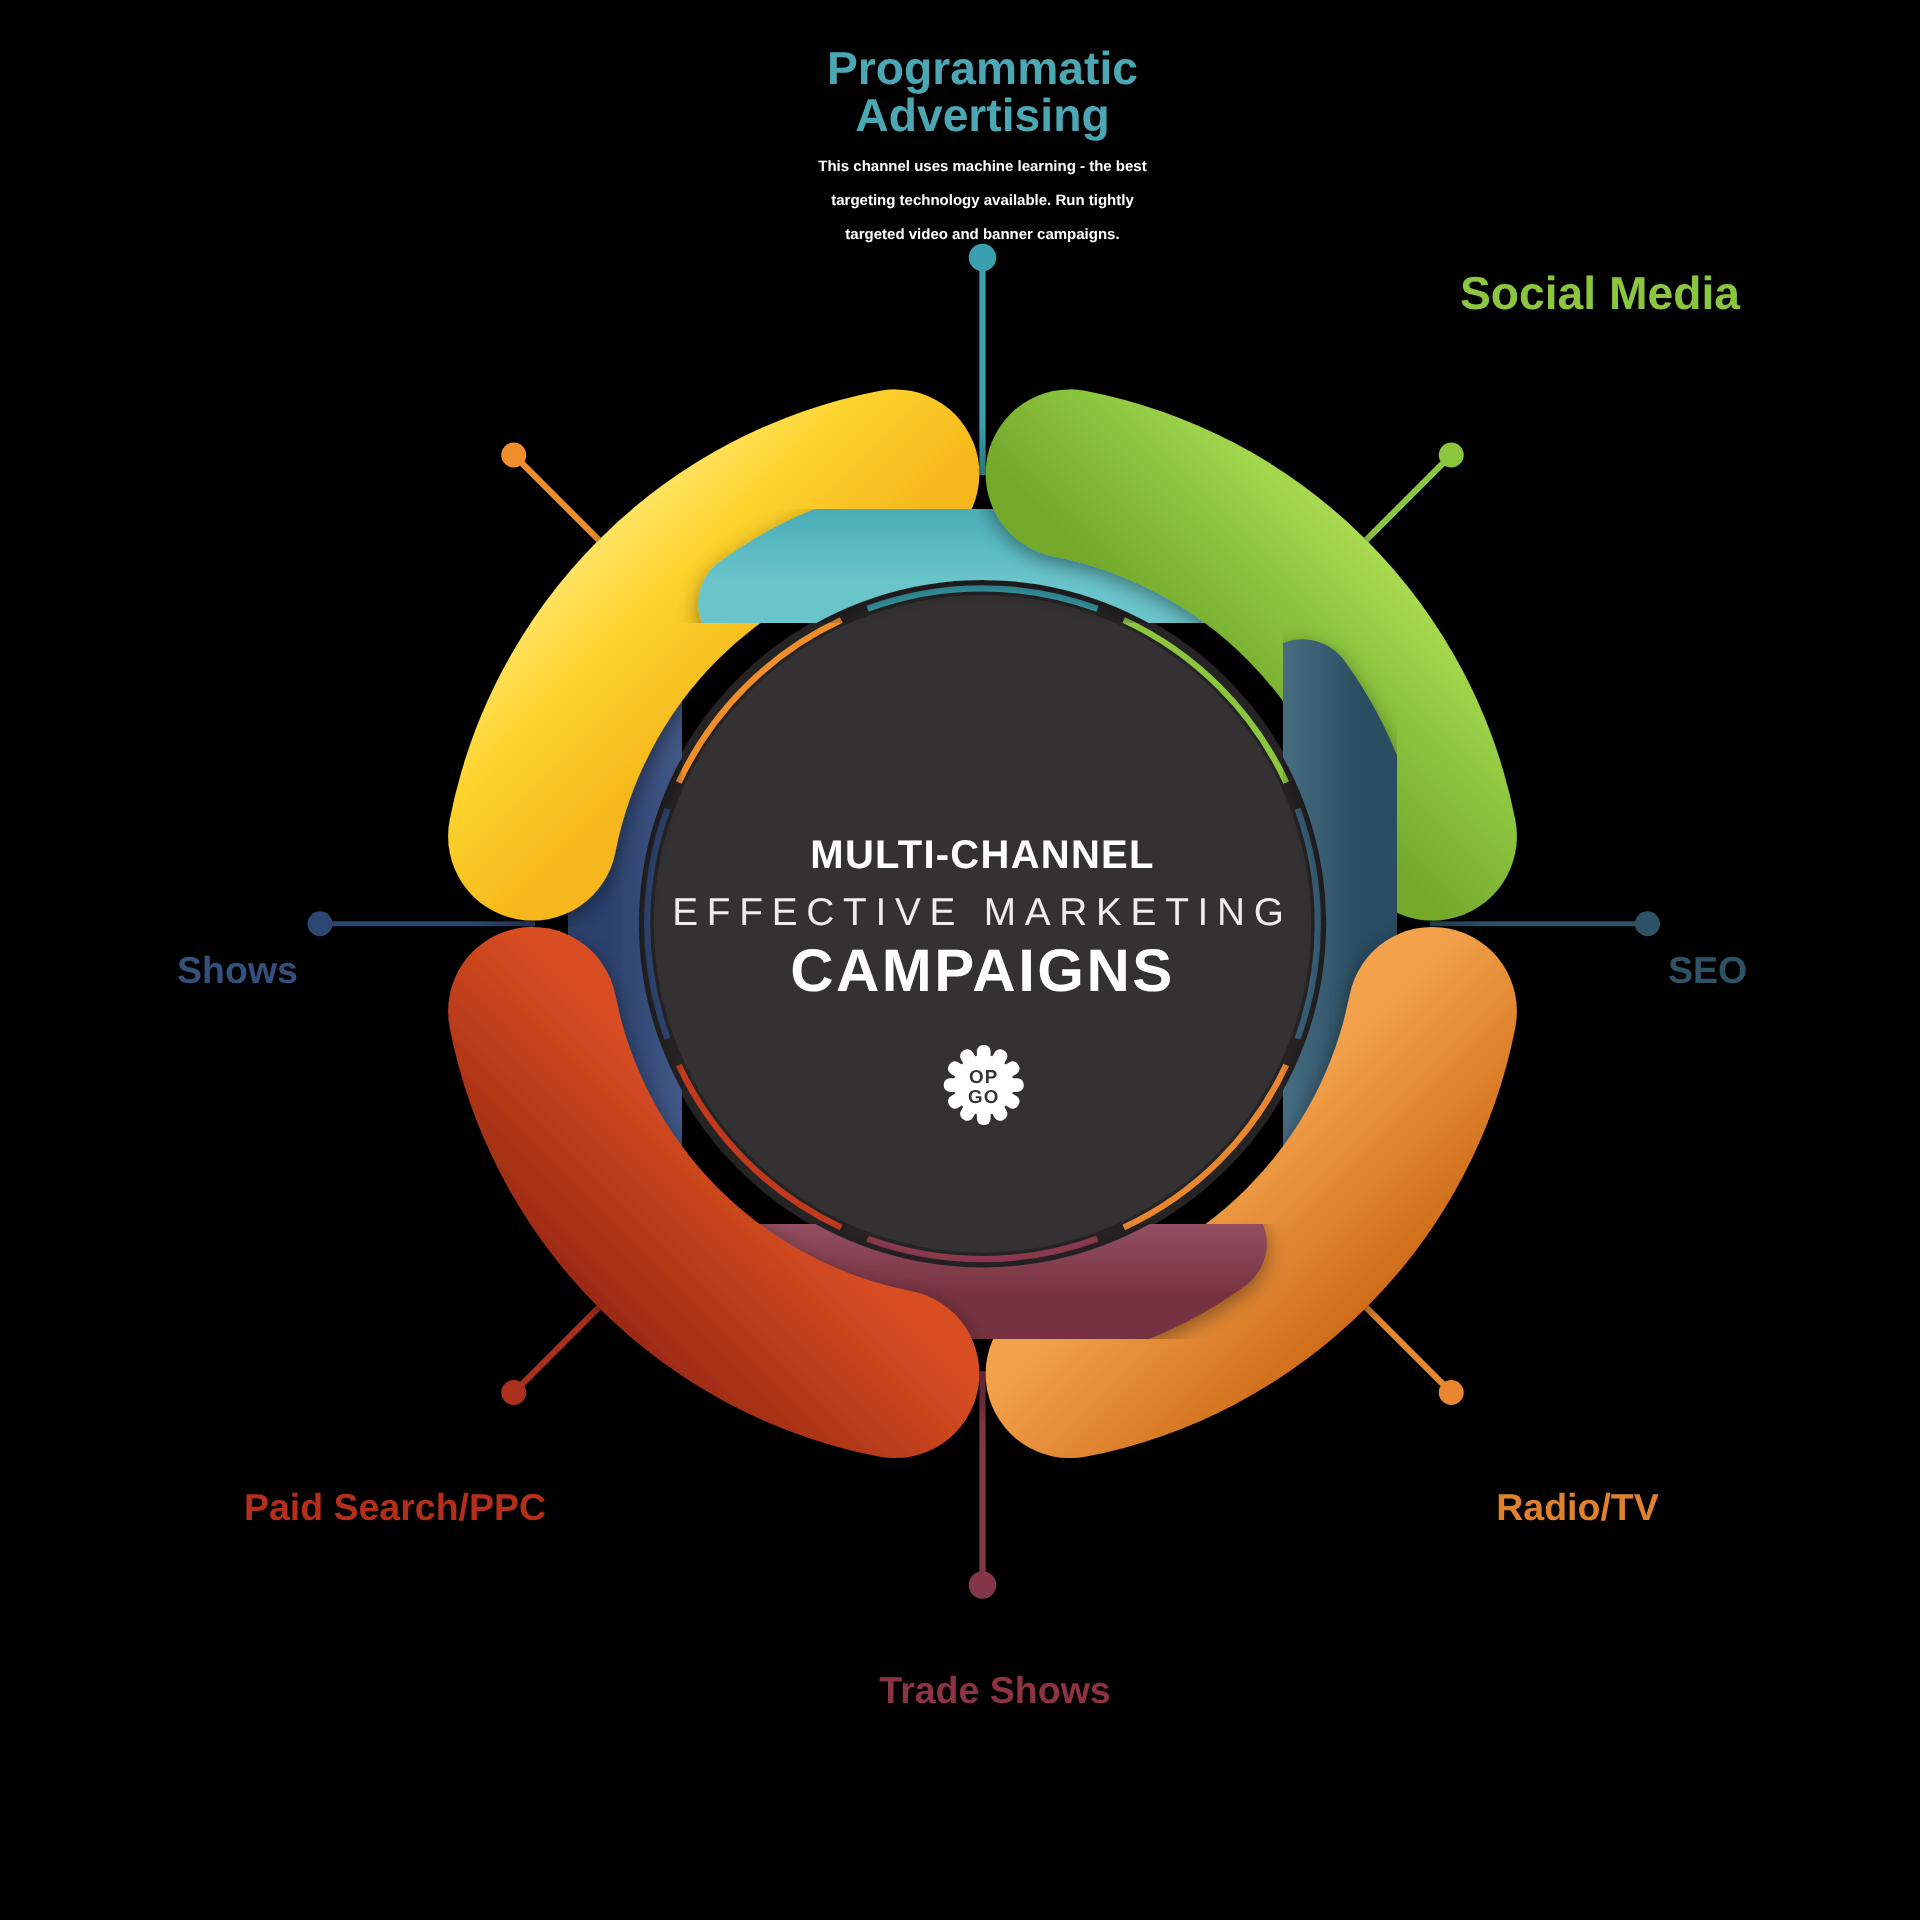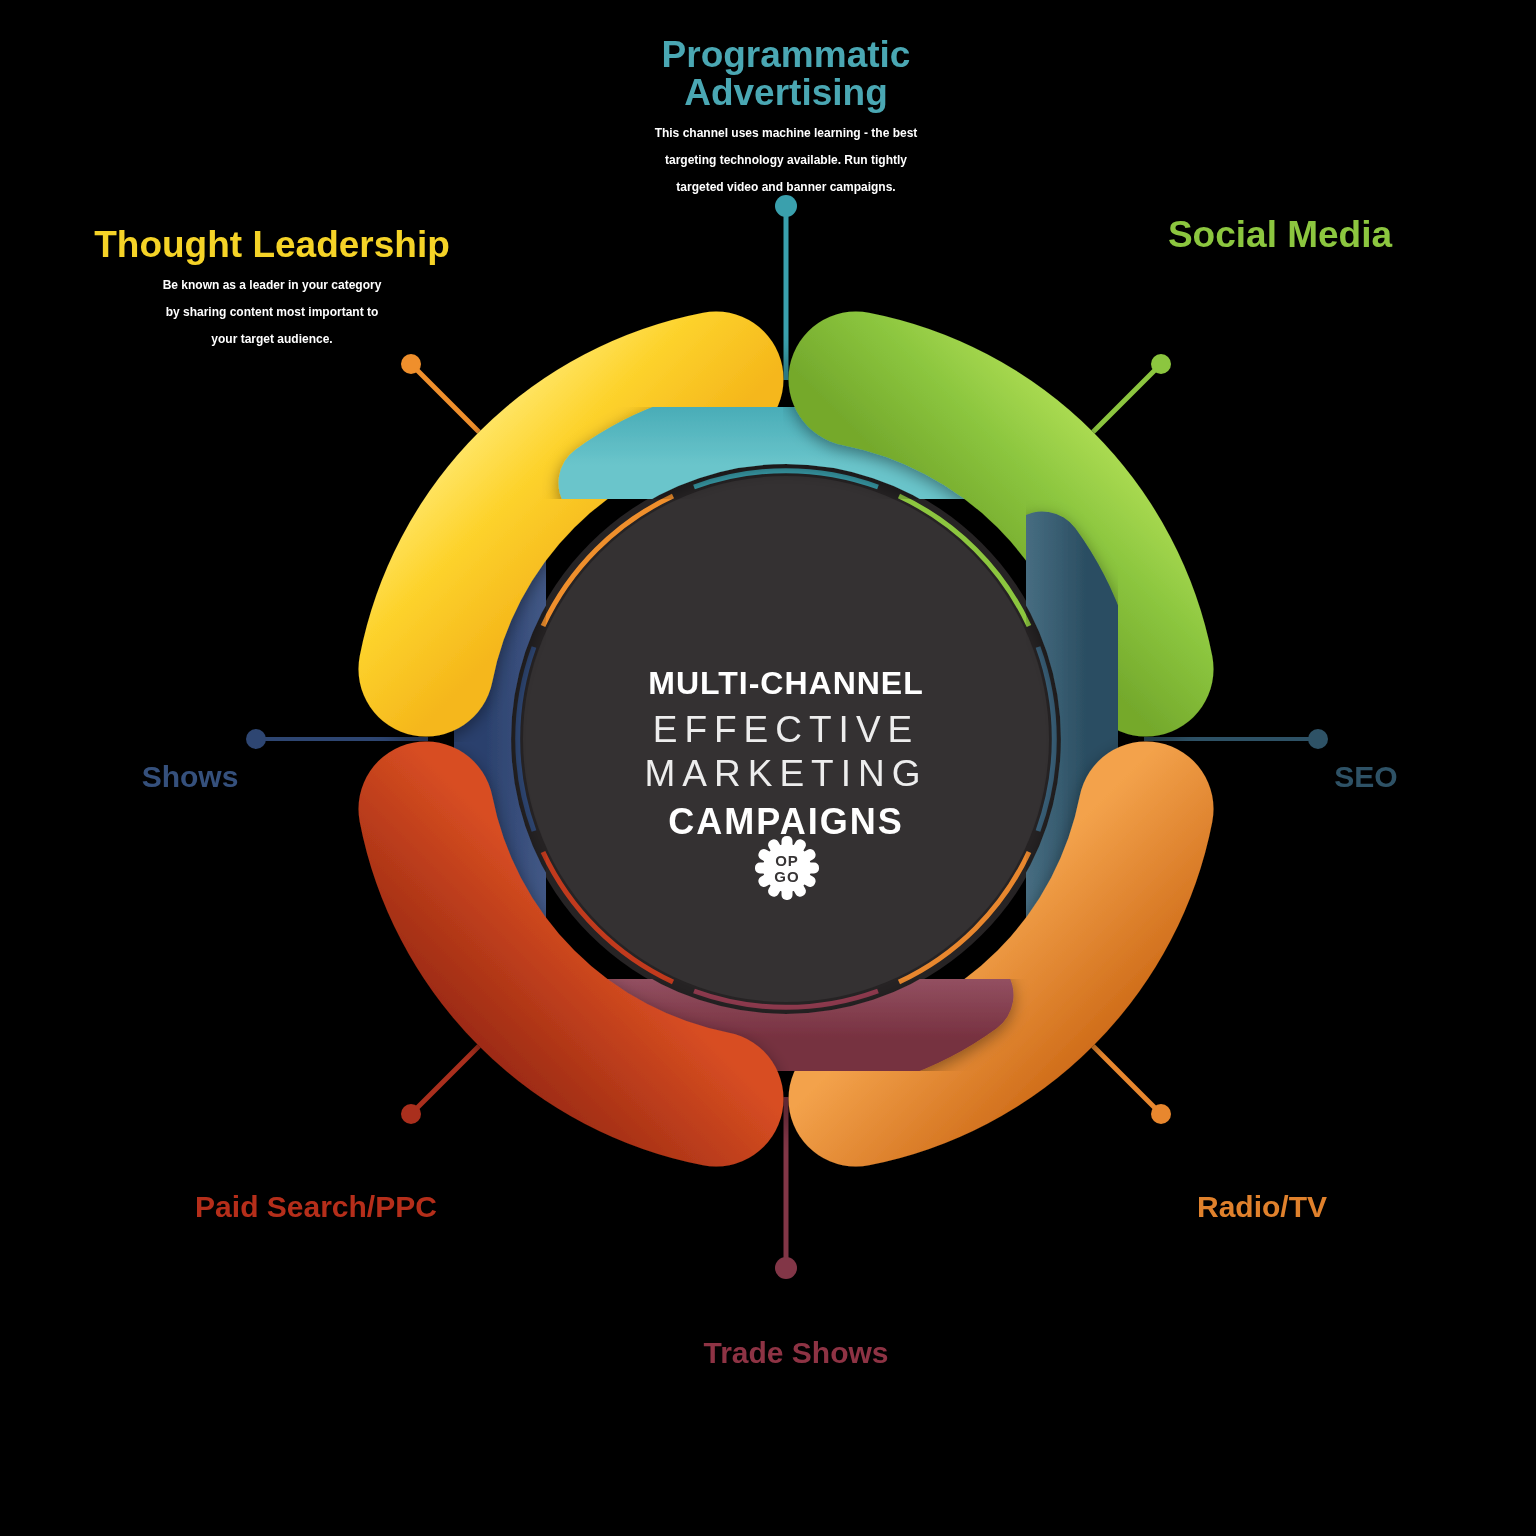--- a/index.html
+++ b/index.html
@@ -21,22 +21,22 @@
   #social-block .title { color:#8cc63f; }
 
   #email-label { left:90px;   top:760px;  width:200px; color:#35507c; }
   #seo-label   { left:1266px; top:760px;  width:200px; color:#2e5266; }
   #paid-label  { left:166px;  top:1190px; width:300px; color:#b52e1a; }
   #radio-label { left:1112px; top:1190px; width:300px; color:#e0812c; }
   #trade-label { left:646px;  top:1336px; width:300px; color:#8e3344; }
 
   #center-block { left:511px; top:658px; width:550px; color:#ffffff; }
   #center-block .c1 { font-size:32px; line-height:50px; font-weight:700; letter-spacing:1px; }
-  #center-block .c2 { font-size:37px; line-height:44px; font-weight:400; letter-spacing:7px; color:#ededed; }
-  #center-block .c3 { font-size:36px; line-height:52px; font-weight:700; letter-spacing:2px; }
+  #center-block .c2 { font-size:31px; line-height:44px; font-weight:400; letter-spacing:7px; color:#ededed; }
+  #center-block .c3 { font-size:48px; line-height:52px; font-weight:700; letter-spacing:2px; }
 </style>
 </head>
 <body>
 
 <div class="stage">
 
   <svg width="1536" height="1536" viewBox="0 0 1536 1536">
     <defs>
       <linearGradient id="g-teal" gradientUnits="userSpaceOnUse" x1="786" y1="380" x2="786" y2="465">
         <stop offset="0" stop-color="#3aa1ae"></stop>
@@ -150,26 +150,20 @@
   </svg>
 
   <div class="txt" id="prog-block">
     <div class="title">Programmatic
 Advertising</div>
     <div class="desc">This channel uses machine learning - the best
 targeting technology available. Run tightly
 targeted video and banner campaigns.</div>
   </div>
 
-  <div class="txt" id="thought-block">
-    <div class="title">Thought Leadership</div>
-    <div class="desc">Be known as a leader in your category
-by sharing content most important to
-your target audience.</div>
-  </div>
 
   <div class="txt" id="social-block">
     <div class="title">Social Media</div>
   </div>
 
   <div class="label" id="email-label">Shows</div>
   <div class="label" id="seo-label">SEO</div>
   <div class="label" id="paid-label">Paid Search/PPC</div>
   <div class="label" id="radio-label">Radio/TV</div>
   <div class="label" id="trade-label">Trade Shows</div>

